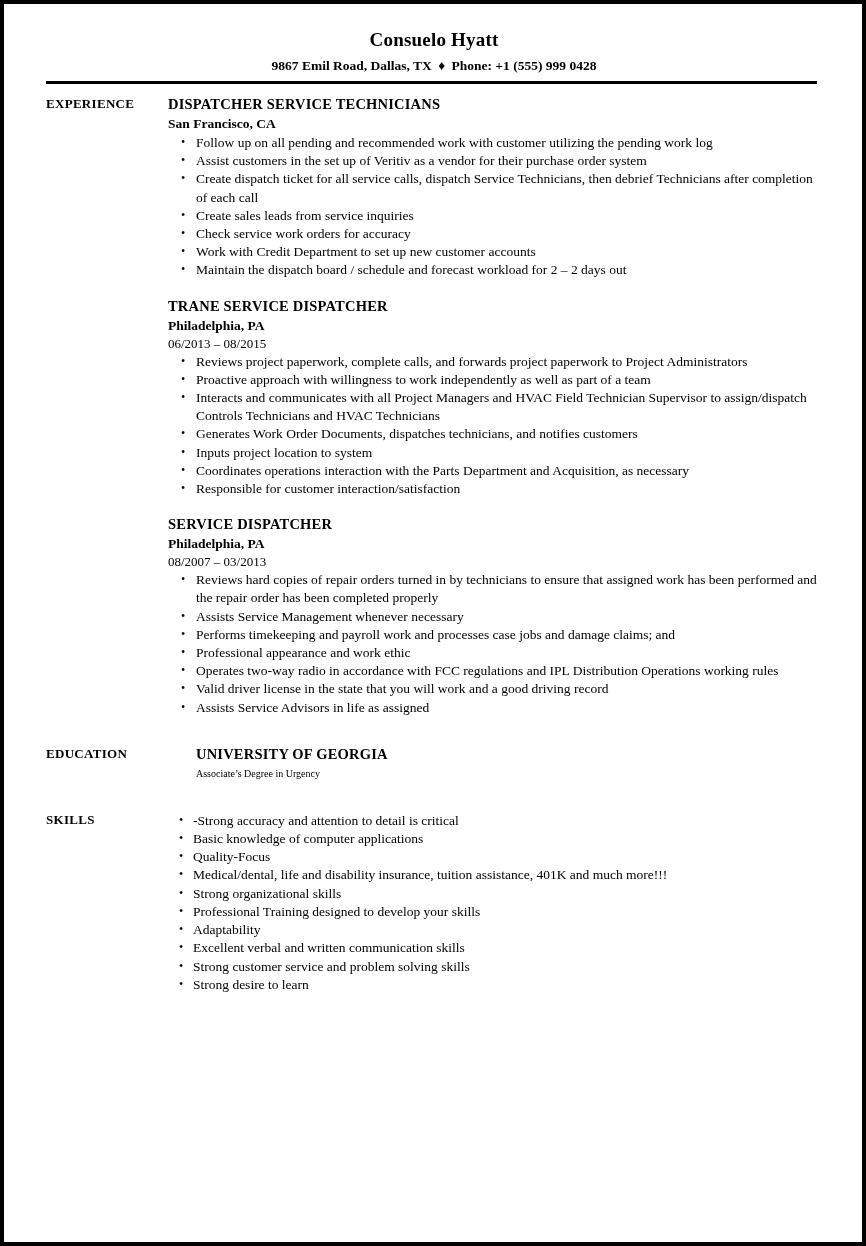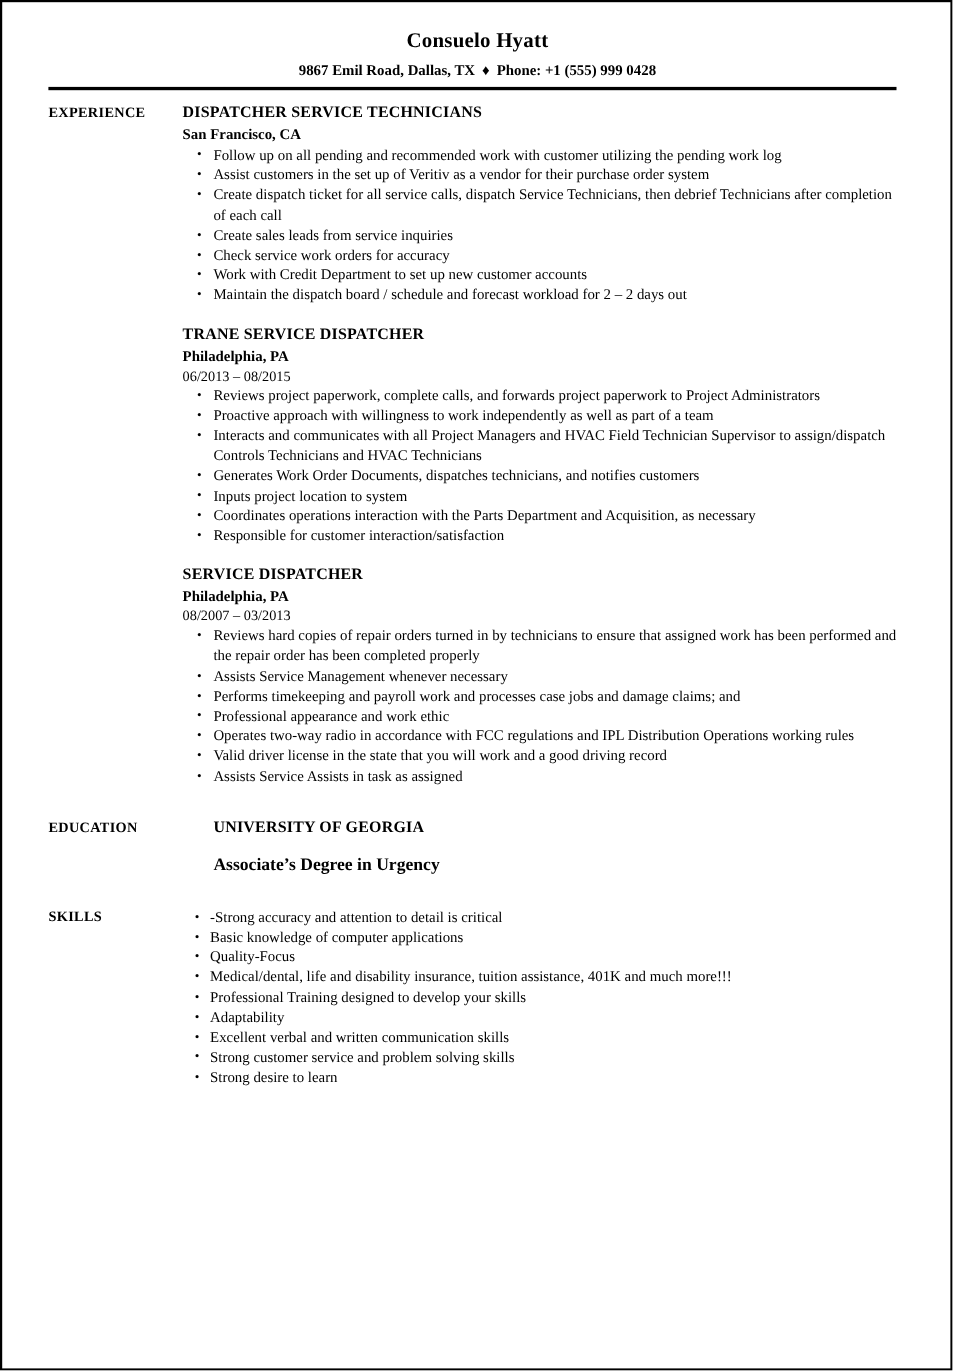--- a/index.html
+++ b/index.html
@@ -10,21 +10,21 @@
   body {
     font-family: "Liberation Serif", "DejaVu Serif", serif;
     color: #000000;
   }
   .page {
     position: relative;
     width: 866px;
     height: 1246px;
     background: #ffffff;
     box-sizing: border-box;
-    border: 2px solid #000000;
+    border: 4px solid #000000;
     overflow: hidden;
   }
   .page-inner {
     position: absolute;
     left: 0;
     top: 0;
     right: 0;
     bottom: 0;
     padding: 18px 40px 0 42px;
     box-sizing: border-box;
@@ -131,24 +131,24 @@
   }
 
   
   .school-name {
     font-size: 14.5px;
     font-weight: bold;
     line-height: 19px;
     letter-spacing: .2px;
   }
   .degree-name {
-    font-size: 16px;
-    font-weight: bold;
+    font-size: 10px;
+    font-weight: normal;
     line-height: 18px;
-    margin-top: 16px;
+    margin-top: 1px;
   }
 </style>
 </head>
 <body>
 
 <div class="page">
   <div class="page-inner">
 
     <div class="resume-header">
       <div class="candidate-name">Consuelo Hyatt</div>
@@ -197,21 +197,21 @@
           <div class="job-title">SERVICE DISPATCHER</div>
           <div class="job-location">Philadelphia, PA</div>
           <div class="job-dates">08/2007 – 03/2013</div>
           <ul class="bullets">
             <li>Reviews hard copies of repair orders turned in by technicians to ensure that assigned work has been performed and the repair order has been completed properly</li>
             <li>Assists Service Management whenever necessary</li>
             <li>Performs timekeeping and payroll work and processes case jobs and damage claims; and</li>
             <li>Professional appearance and work ethic</li>
             <li>Operates two-way radio in accordance with FCC regulations and IPL Distribution Operations working rules</li>
             <li>Valid driver license in the state that you will work and a good driving record</li>
-            <li>Assists Service Assists in task as assigned</li>
+            <li>Assists Service Advisors in life as assigned</li>
           </ul>
         </div>
 
       </div>
     </div>
 
     <div class="section-row" id="education-section">
       <div class="section-label">EDUCATION</div>
       <div class="section-body">
         <div class="education-entry">
@@ -222,20 +222,21 @@
     </div>
 
     <div class="section-row" id="skills-section">
       <div class="section-label">SKILLS</div>
       <div class="section-body">
         <ul class="bullets skills-list">
           <li>-Strong accuracy and attention to detail is critical</li>
           <li>Basic knowledge of computer applications</li>
           <li>Quality-Focus</li>
           <li>Medical/dental, life and disability insurance, tuition assistance, 401K and much more!!!</li>
+          <li>Strong organizational skills</li>
           <li>Professional Training designed to develop your skills</li>
           <li>Adaptability</li>
           <li>Excellent verbal and written communication skills</li>
           <li>Strong customer service and problem solving skills</li>
           <li>Strong desire to learn</li>
         </ul>
       </div>
     </div>
 
   </div>

